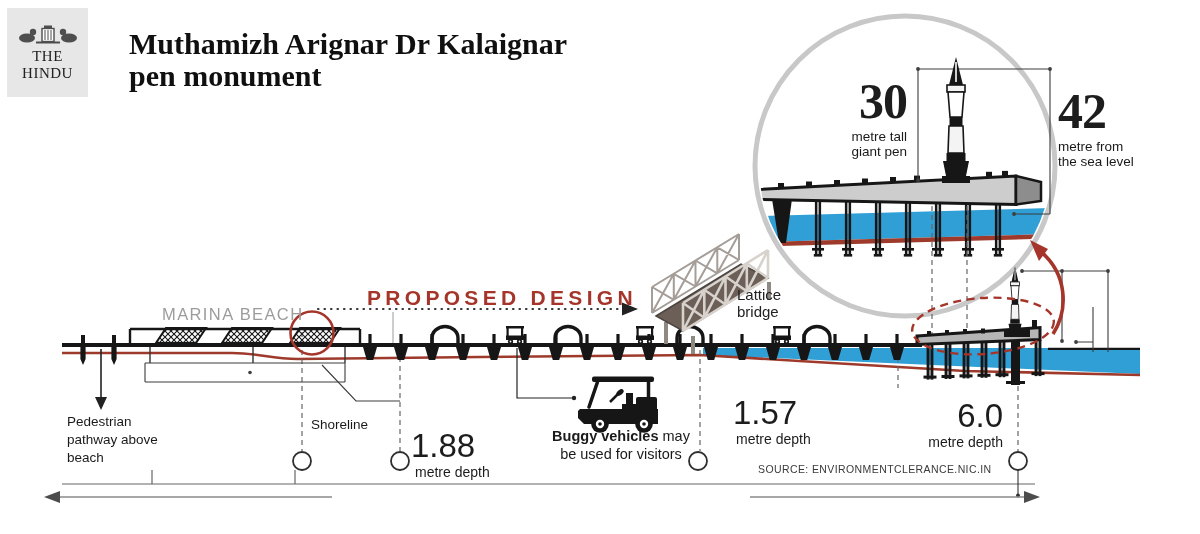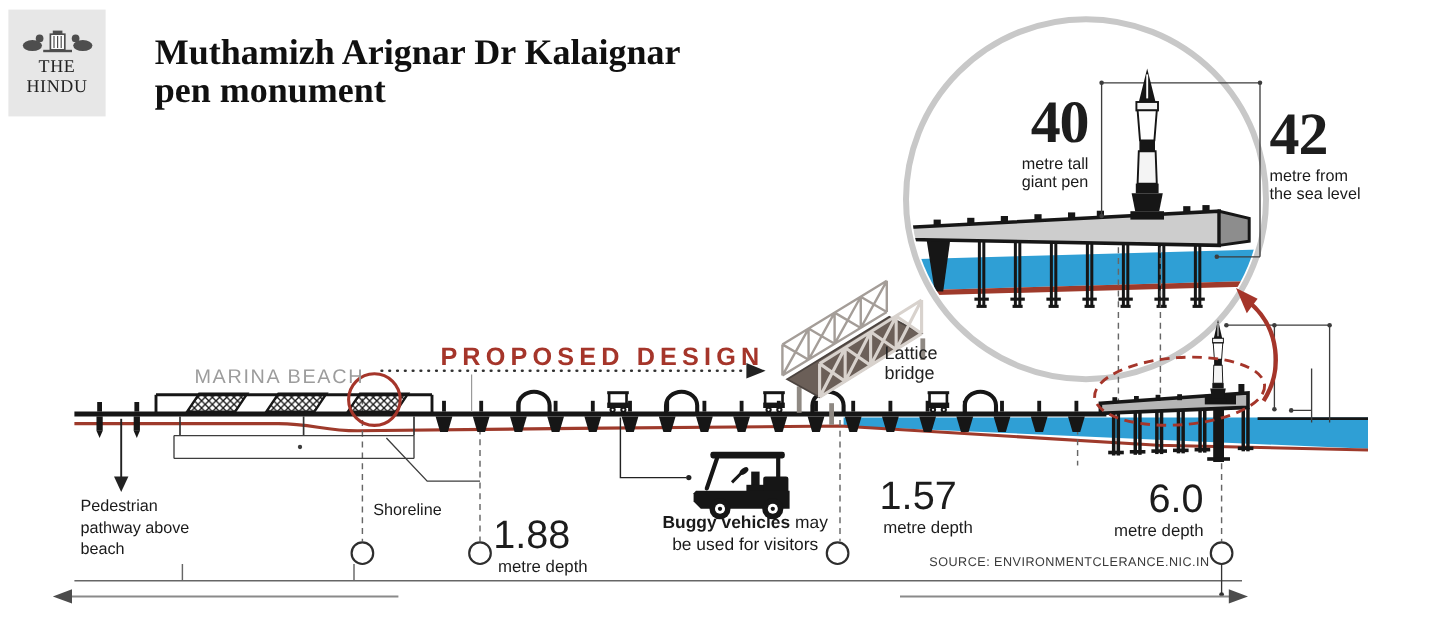--- a/index.html
+++ b/index.html
@@ -28,21 +28,21 @@
   .pedestrian{left:67px;top:413px;width:96px;font-size:13.5px;line-height:1.32;}
   .shoreline-lbl{left:311px;top:417px;font-size:13.5px;}
   .depth .depth-num{font-size:33px;line-height:1;color:#1c1c1c;}
   .depth .depth-unit{font-size:14px;color:#1c1c1c;margin-top:2px;}
   .d1{left:411px;top:394px;width:95px;margin-top:35px;}
   .d1 .depth-unit{padding-left:4px;}
   .d2{left:733px;top:396px;width:95px;}
   .d2 .depth-unit{padding-left:3px;}
   .d3{left:916px;top:399px;width:87px;text-align:right;}
   .buggy-note{left:552px;top:428px;width:138px;text-align:center;font-size:14.5px;line-height:1.22;}
-  .source{left:758px;top:463px;width:250px;text-align:right;font-size:10.5px;
+  .source{left:758px;top:463px;width:250px;font-size:10.5px;
           letter-spacing:.4px;color:#3a3a3a;}
   .scale-lbl{left:327px;top:488px;width:430px;text-align:center;font-size:15px;
              font-weight:700;letter-spacing:8px;color:#939393;}
   
   .ink{fill:var(--ink);}
   .inks{stroke:var(--ink);}
   .waterf{fill:var(--water);}
   .seabedf{fill:var(--seabed);}
   .seabeds{stroke:var(--seabed);}
   .accs{stroke:var(--accent);}
@@ -355,21 +355,21 @@
       </g>
       <rect x="24" y="4.5" width="12" height="13" fill="#fff" stroke="#4e4e4e" stroke-width="1.4"></rect>
       <path d="M27,6 V16 M30,6 V16 M33,6 V16" stroke="#4e4e4e" stroke-width="1"></path>
     </svg>
     <div class="logo-text">THE HINDU</div>
   </div>
 
   <h1 class="lbl title" style="margin:12px;">Muthamizh Arignar Dr Kalaignar pen monument</h1>
 
   <div class="lbl inset-30">
-    <div class="big-num">40</div>
+    <div class="big-num">30</div>
     <div class="num-sub">metre tall giant pen</div>
   </div>
 
   <div class="lbl inset-42">
     <div class="big-num">42</div>
     <div class="num-sub">metre from the sea level</div>
   </div>
 
   <div class="lbl lattice-lbl">Lattice bridge</div>
   <div class="lbl proposed">PROPOSED DESIGN</div>

